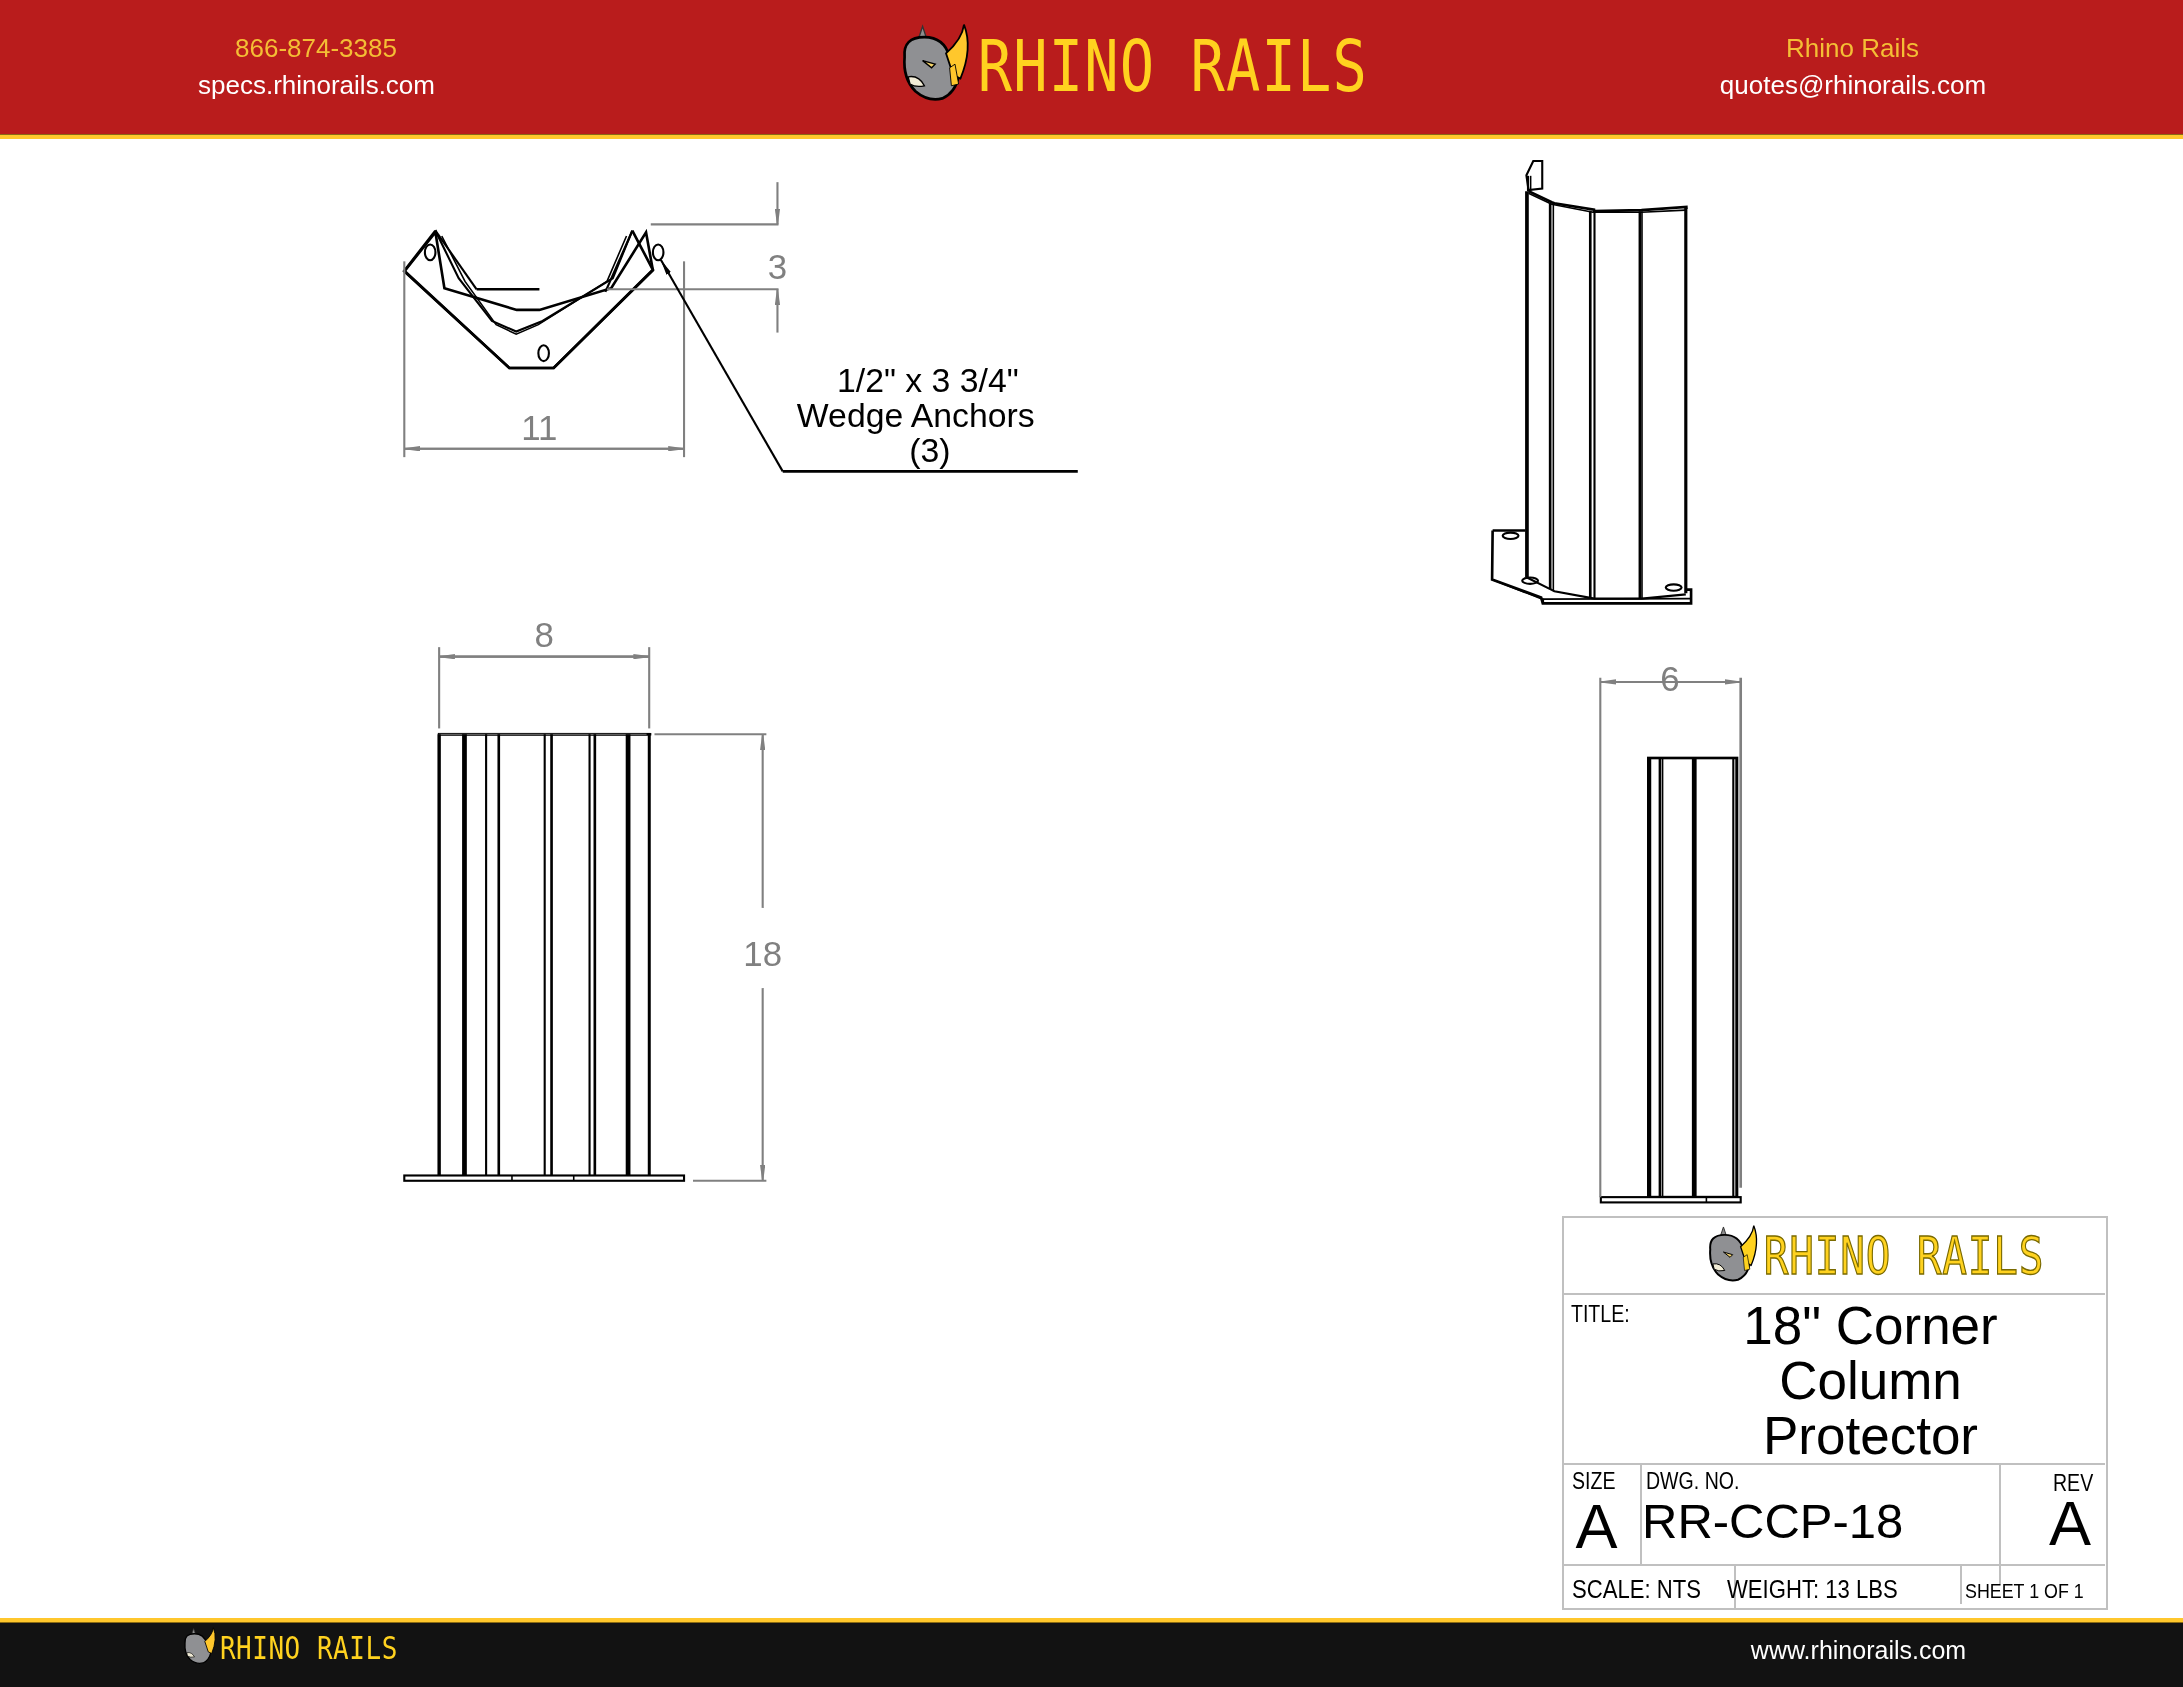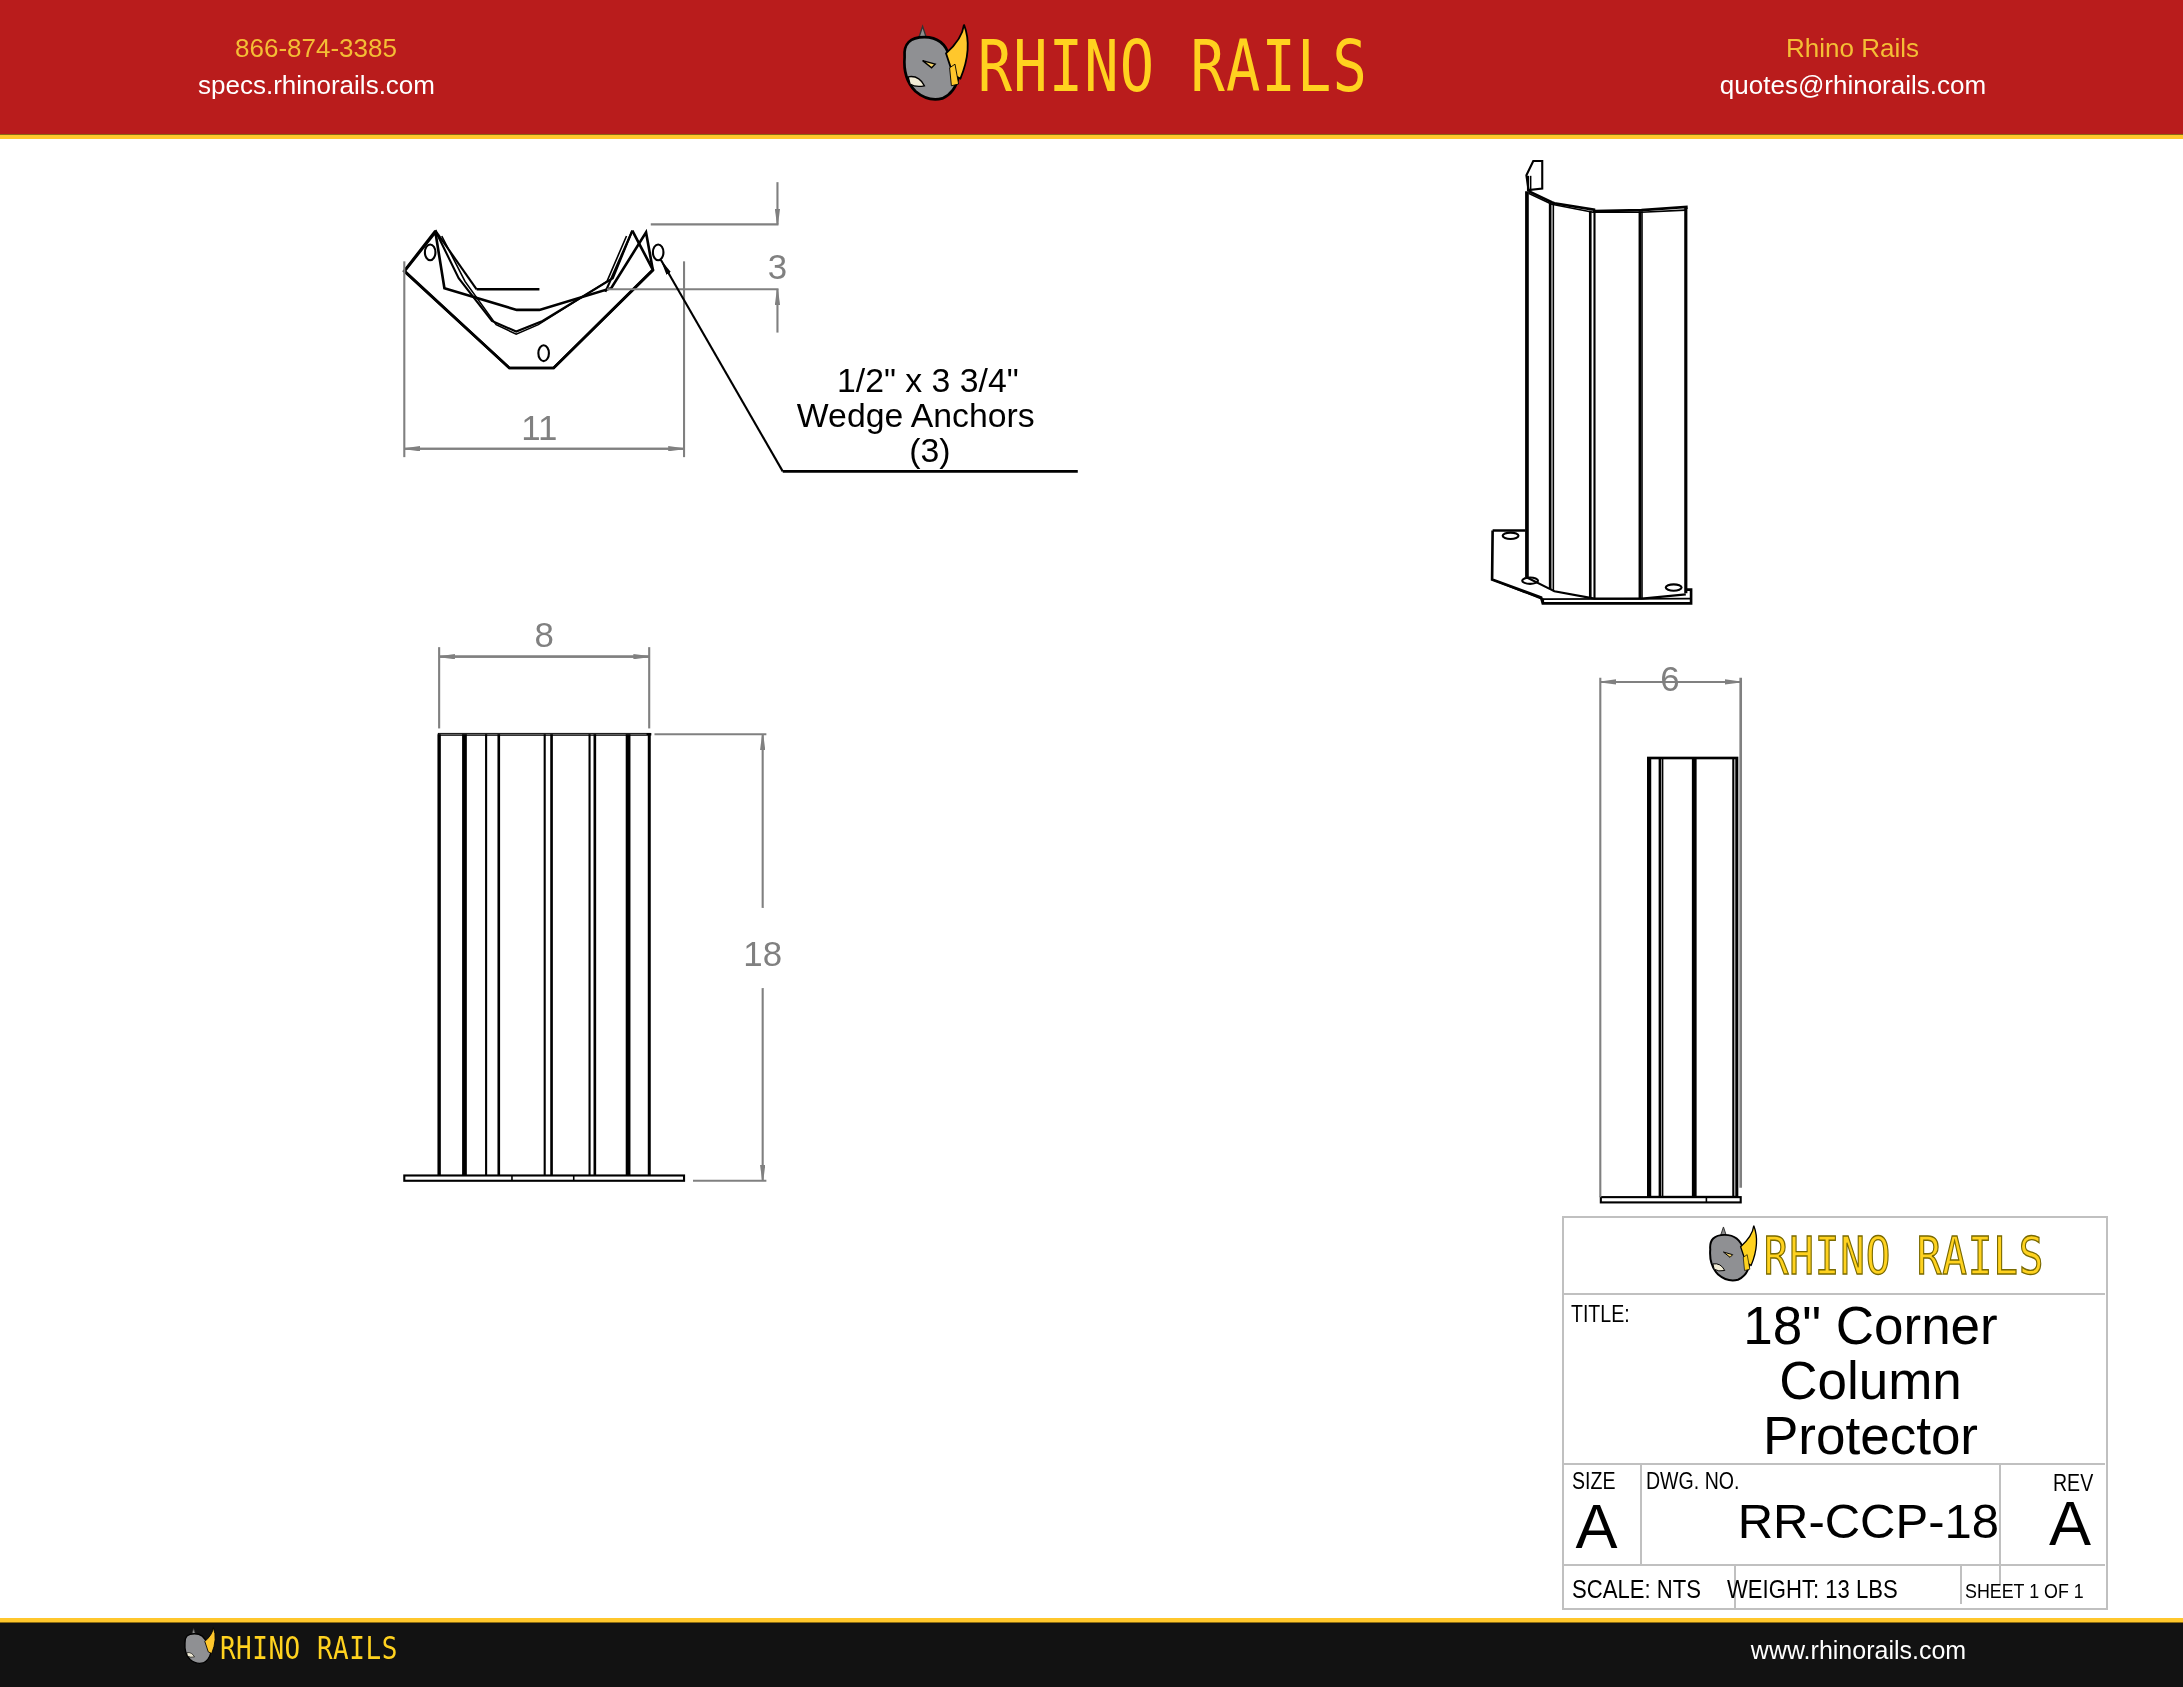--- a/index.html
+++ b/index.html
@@ -203,21 +203,21 @@
     <div class="tb-big" style="left:74px; width:465px; top:58px; font-size:53px; line-height:55px; text-align:center;">Column</div>
   </div>
 
   <div class="tb-cell" style="left:0; top:247px; width:541px; height:101px; border-bottom:2.6px solid #c0c0c0;padding-left:13px;">
     <div class="tb-cell" style="left:0; top:0; width:78px; height:99px; border-right:2.1px solid #c0c0c0;">
       <div class="tb-label" style="left:8.4px; top:3.2px;">SIZE</div>
       <div class="tb-big" style="left:11.6px; top:30px; font-size:63px; line-height:63px;">A</div>
     </div>
     <div class="tb-cell" style="left:78px; top:0; width:359px; height:119px; border-right:2.1px solid #c0c0c0;">
       <div class="tb-label" style="left:4.2px; top:3.2px;">DWG.  NO.</div>
-      <div class="tb-big" style="left:0; width:357px; top:27.4px; font-size:49px; line-height:58px; text-align:right;">RR-CCP-18</div>
+      <div class="tb-big" style="left:0; width:357px; top:27.4px; font-size:49px; line-height:58px; text-align:left;">RR-CCP-18</div>
     </div>
     <div class="tb-cell" style="left:437px; top:0; width:103px; height:124px;margin-left:16px;">
       <div class="tb-label" style="left:36px; top:5.3px;">REV</div>
       <div class="tb-big" style="left:32px; top:27.4px; font-size:63px; line-height:63px;">A</div>
     </div>
   </div>
 
   <div class="tb-cell" style="left:0; top:348px; width:541px; height:43px;">
     <div class="tb-cell" style="left:0; top:0; width:172px; height:43px; border-right:2.1px solid #c0c0c0;">
       <div class="tb-label" style="left:8.4px; top:8.4px; font-size:26px;">SCALE: NTS</div>

